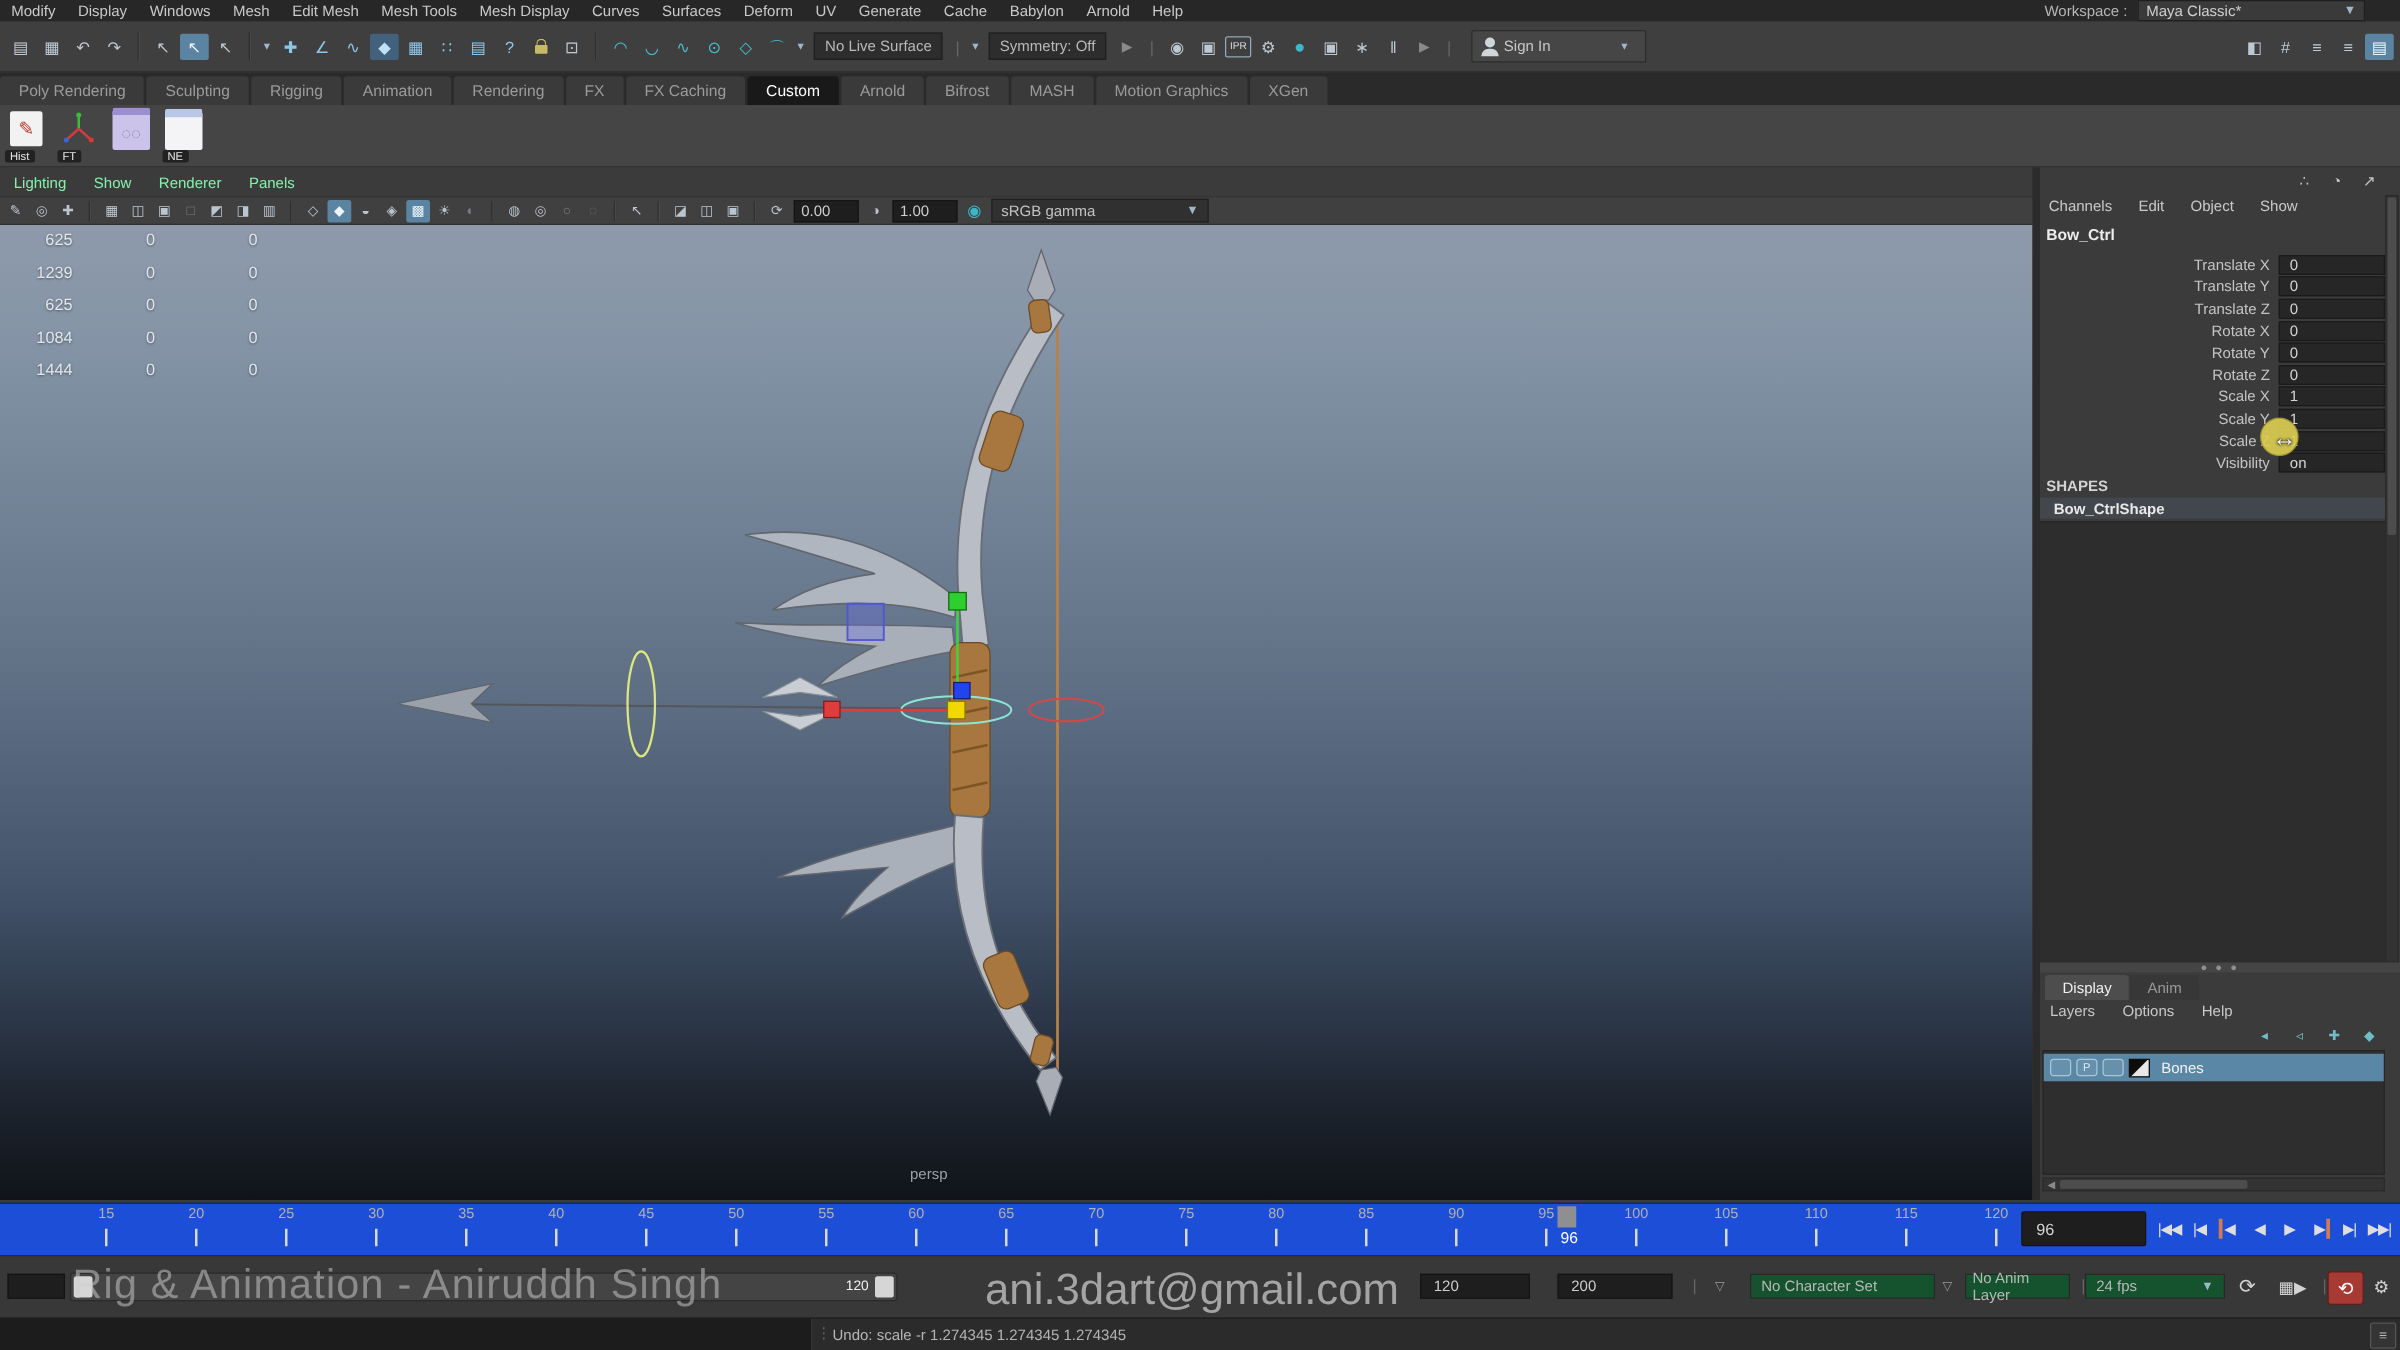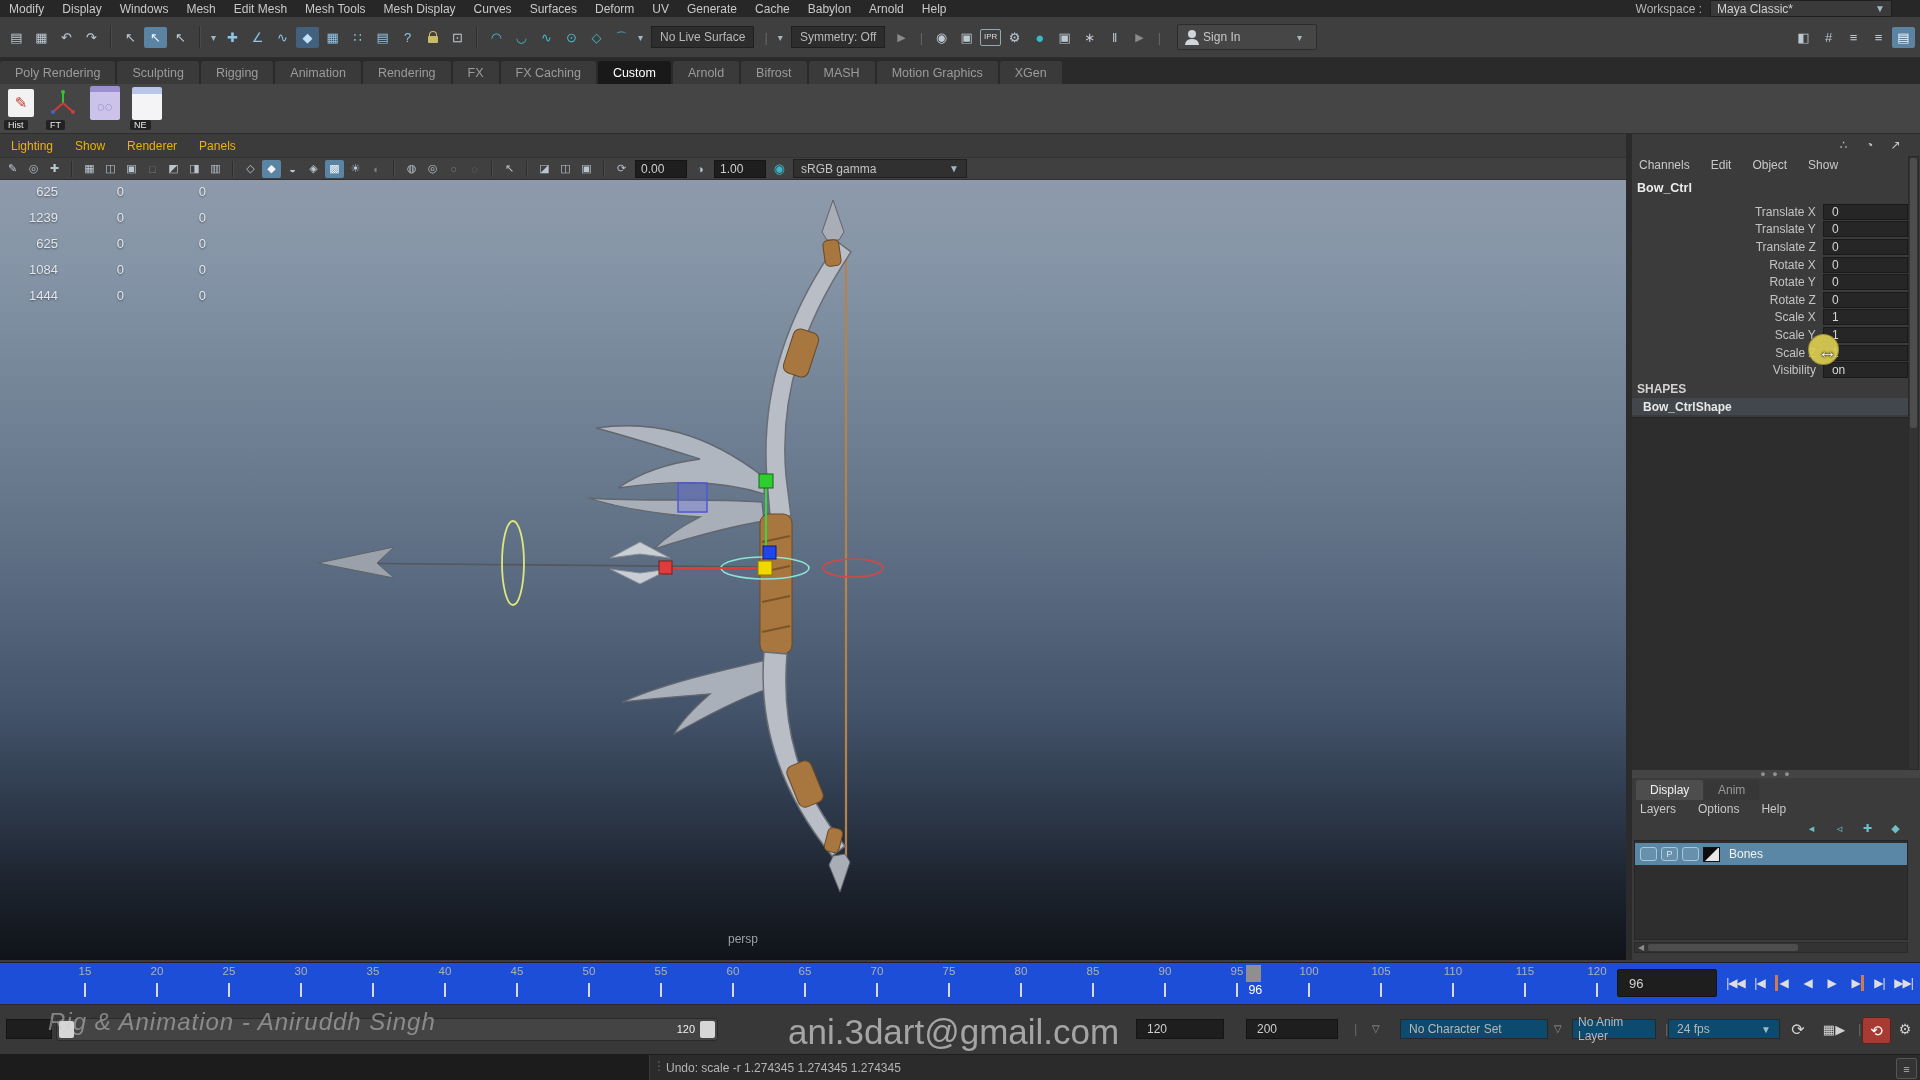--- a/index.html
+++ b/index.html
@@ -55,21 +55,21 @@
   .shelf-label{position:absolute;bottom:0;left:2px;background:#222;color:#e8e8e8;font-size:9px;padding:0 4px;border-radius:2px;}
   .ic-page{background:#f2f2f2;width:26px;height:28px;border-radius:2px;color:#c0392b;font-size:15px;
            display:flex;align-items:center;justify-content:center;}
   .ic-win{background:#f4f4f6;width:30px;height:26px;border-top:7px solid #b9c6e8;border-radius:2px;}
   .ic-winp{background:#ccc3ea;width:30px;height:28px;border-top:6px solid #9b8fd0;border-radius:2px;
            display:flex;align-items:center;justify-content:center;color:#6f63a8;font-size:13px;}
 
   
   #viewport{left:0;top:134px;width:1626px;height:826px;background:#3b3b3b;}
   #vp-menus{left:0;top:0;width:100%;height:23px;display:flex;align-items:center;background:#3b3b3b;}
-  #vp-menus .menu-item{padding:0 11px;color:#eab308;}
+  #vp-menus .menu-item{padding:0 11px;color:#86efac;}
   #vp-toolbar{left:0;top:23px;width:100%;height:23px;background:#404040;border-top:1px solid #333;
               border-bottom:1px solid #303030;display:flex;align-items:center;padding-left:2px;box-sizing:border-box;}
   .vicn{width:19px;height:18px;display:flex;align-items:center;justify-content:center;color:#bac6cf;
         font-size:11px;border-radius:2px;margin:0 1px;flex:0 0 auto;}
   .vicn.on{background:#5b84a2;color:#eef5fa;}
   .vicn.dim{color:#767e84;}
   .vp-field{width:40px;height:16px;background:#1e1e1e;border:1px solid #151515;color:#cfcfcf;
             display:flex;align-items:center;padding:0 5px;margin:0 3px;}
   .vp-dd{width:158px;height:17px;background:#303030;border:1px solid #202020;display:flex;align-items:center;
          padding:0 7px;color:#c3c3c3;margin-left:3px;}
@@ -140,39 +140,39 @@
   .pb-btn.keyl::before{content:"";position:absolute;left:3px;top:6px;width:3px;height:16px;background:#cf7b4e;}
   .pb-btn.keyr::after{content:"";position:absolute;right:3px;top:6px;width:3px;height:16px;background:#cf7b4e;}
 
   
   #rangebar{left:0;top:1004px;width:1920px;height:50px;background:#383838;border-top:1px solid #2a2a2a;box-sizing:border-box;}
   .rb-field{position:absolute;top:14px;height:20px;background:#1e1e1e;border:1px solid #141414;display:flex;
             align-items:center;padding-left:10px;color:#cfcfcf;box-sizing:border-box;}
   #range-slider{left:56px;top:13px;width:662px;height:23px;background:#444;border:1px solid #2a2a2a;border-radius:3px;box-sizing:border-box;}
   .rs-handle{position:absolute;top:2px;width:15px;height:17px;background:#d6d6d6;border-radius:2px;}
   #rs-end-label{position:absolute;right:22px;top:4px;color:#f0f0f0;font-size:11px;}
-  .rb-dd{position:absolute;top:14px;height:20px;background:#0c4a6e;border:1px solid #282828;display:flex;
+  .rb-dd{position:absolute;top:14px;height:20px;background:#14532d;border:1px solid #282828;display:flex;
          align-items:center;padding:0 8px;color:#b8b8b8;box-sizing:border-box;}
   .tri{position:absolute;top:18px;color:#9a9a9a;font-size:10px;}
   .rb-icn{position:absolute;top:13px;width:24px;height:22px;display:flex;align-items:center;justify-content:center;
           color:#d2d2d2;font-size:16px;}
   #autokey{left:1862px;top:12px;width:27px;height:25px;background:#a83a34;border:1px solid #5e1f1c;border-radius:3px;
            display:flex;align-items:center;justify-content:center;color:#fff;font-size:15px;}
 
   
   #statusbar{left:0;top:1054px;width:1920px;height:26px;background:#2b2b2b;border-top:1px solid #1d1d1d;box-sizing:border-box;}
   #cmdline{left:0;top:0;width:650px;height:26px;background:#1c1c1c;border-right:1px solid #3a3a3a;box-sizing:border-box;}
   #cmd-grip{left:653px;top:4px;color:#666;font-size:12px;}
   #helpline{left:666px;top:6px;color:#b5b5b5;}
   #sb-icon{left:1896px;top:3px;width:19px;height:19px;border:1px solid #565656;border-radius:2px;display:flex;
            align-items:center;justify-content:center;color:#bbb;font-size:11px;background:#343434;}
 
   
   .wm{position:absolute;z-index:60;pointer-events:none;white-space:nowrap;}
-  #wm1{left:48px;top:1008px;font-size:24px;font-style:italic;color:rgba(205,205,205,.52);letter-spacing:1px;}
+  #wm1{left:58px;top:1008px;font-size:33px;color:rgba(205,205,205,.52);letter-spacing:1px;}
   #wm2{left:788px;top:1012px;font-size:35px;color:rgba(195,195,195,.78);}
 </style>
 </head>
 <body>
 
 <div id="menubar" class="abs">
   <div class="flex">
 
   <span class="menu-item">Modify</span>
       <span class="menu-item">Display</span>

